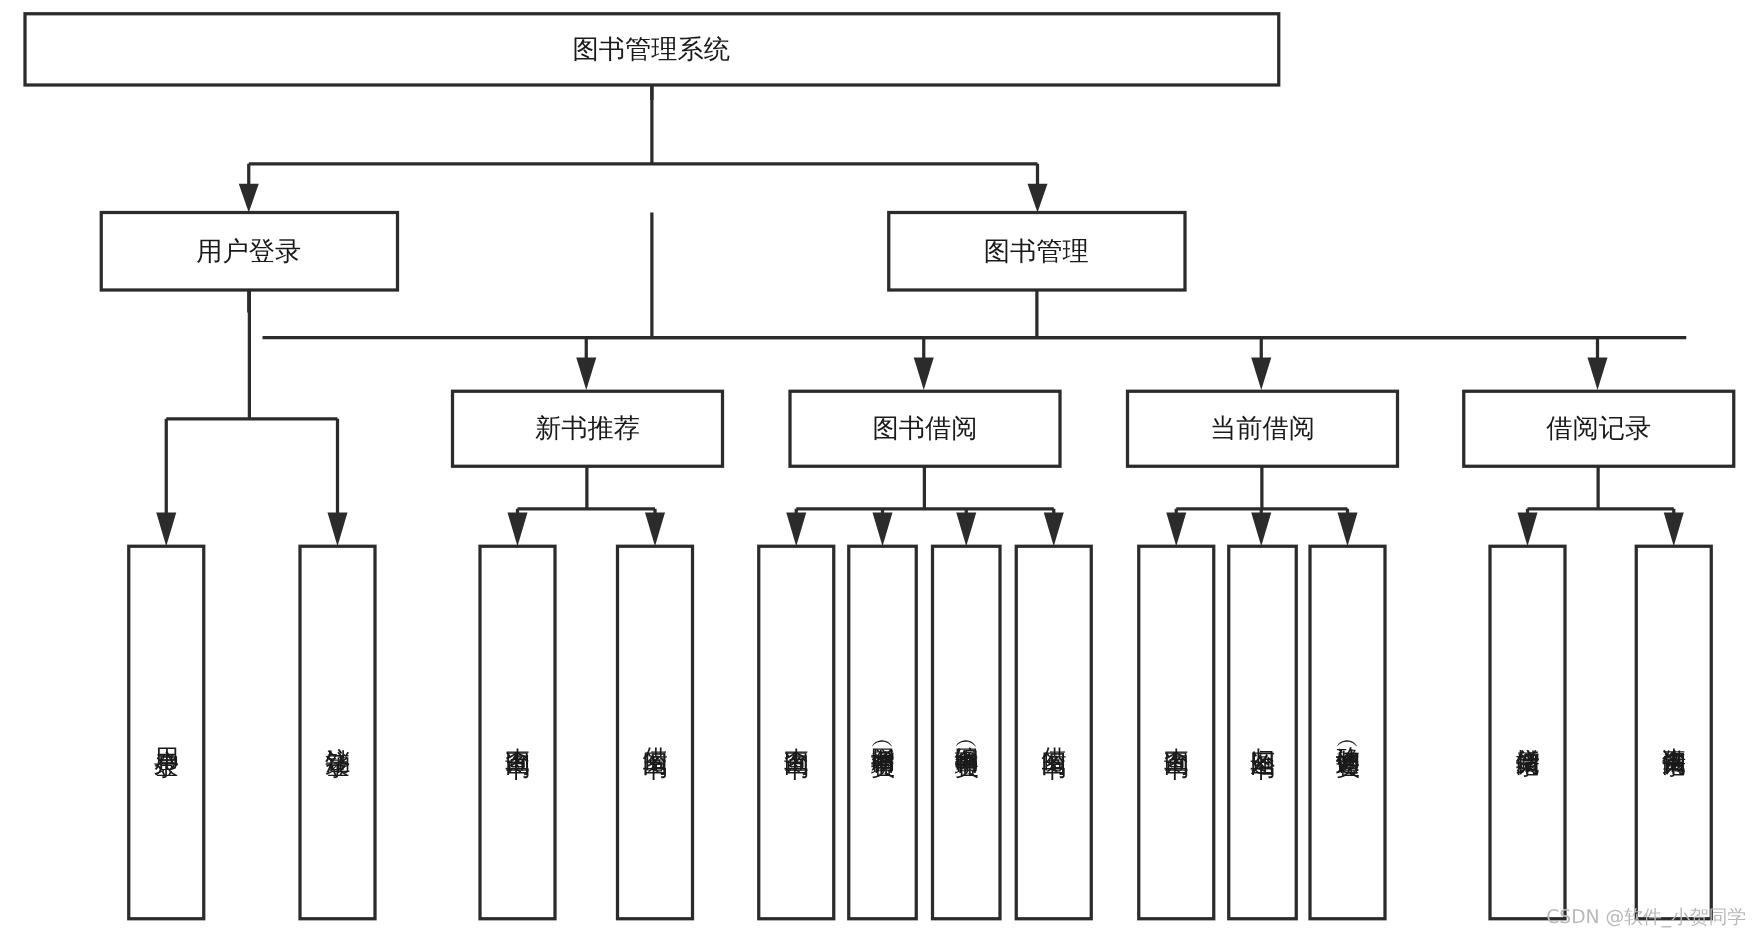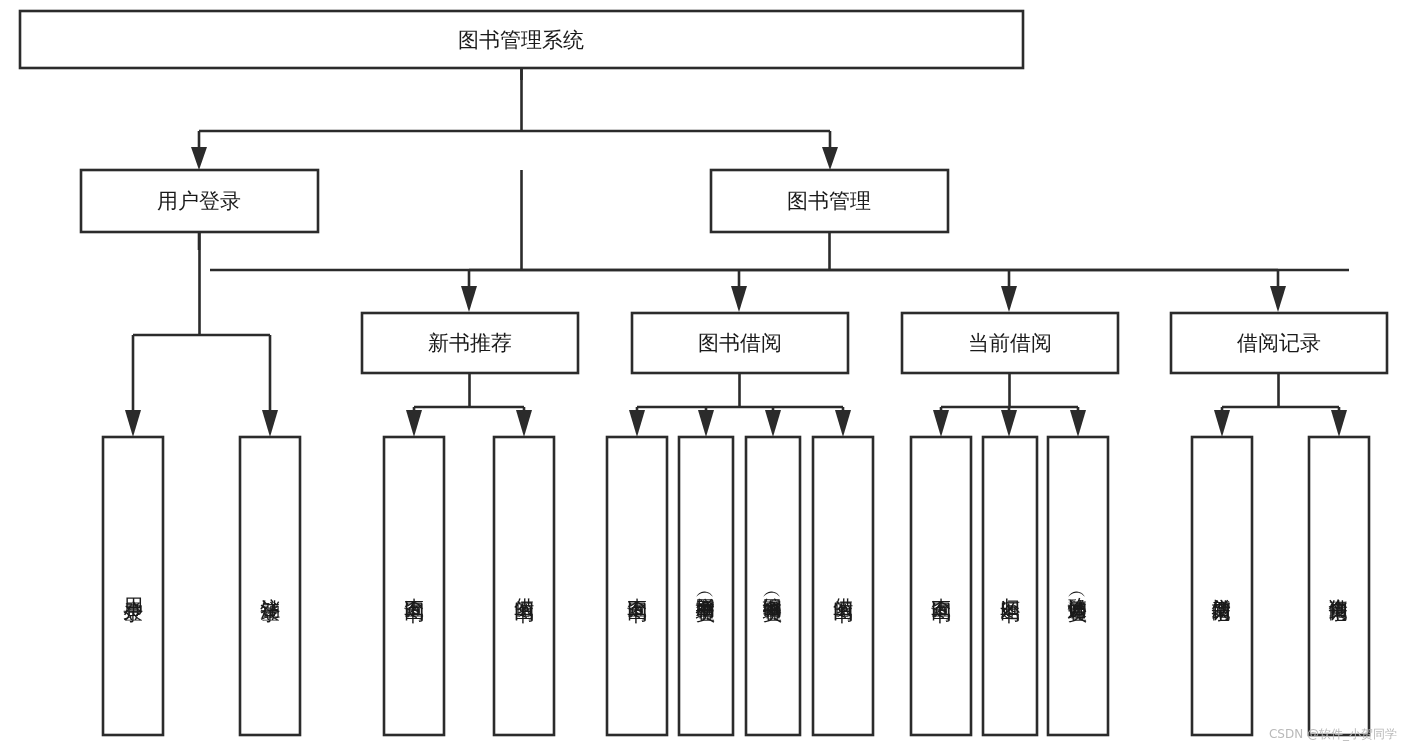--- a/index.html
+++ b/index.html
@@ -62,21 +62,21 @@
     align-items: center;
     justify-content: center;
     white-space: nowrap;
     pointer-events: none;
   }
   #watermark {
     position: absolute;
     right: 8px;
     bottom: 4px;
     font-family: "DejaVu Sans", "Liberation Sans", sans-serif;
-    font-size: 12px;
+    font-size: 15px;
     color: #b9b9b9;
     white-space: nowrap;
     pointer-events: none;
   }
 </style>
 </head>
 <body>
 
 <div id="diagram-root">
 

